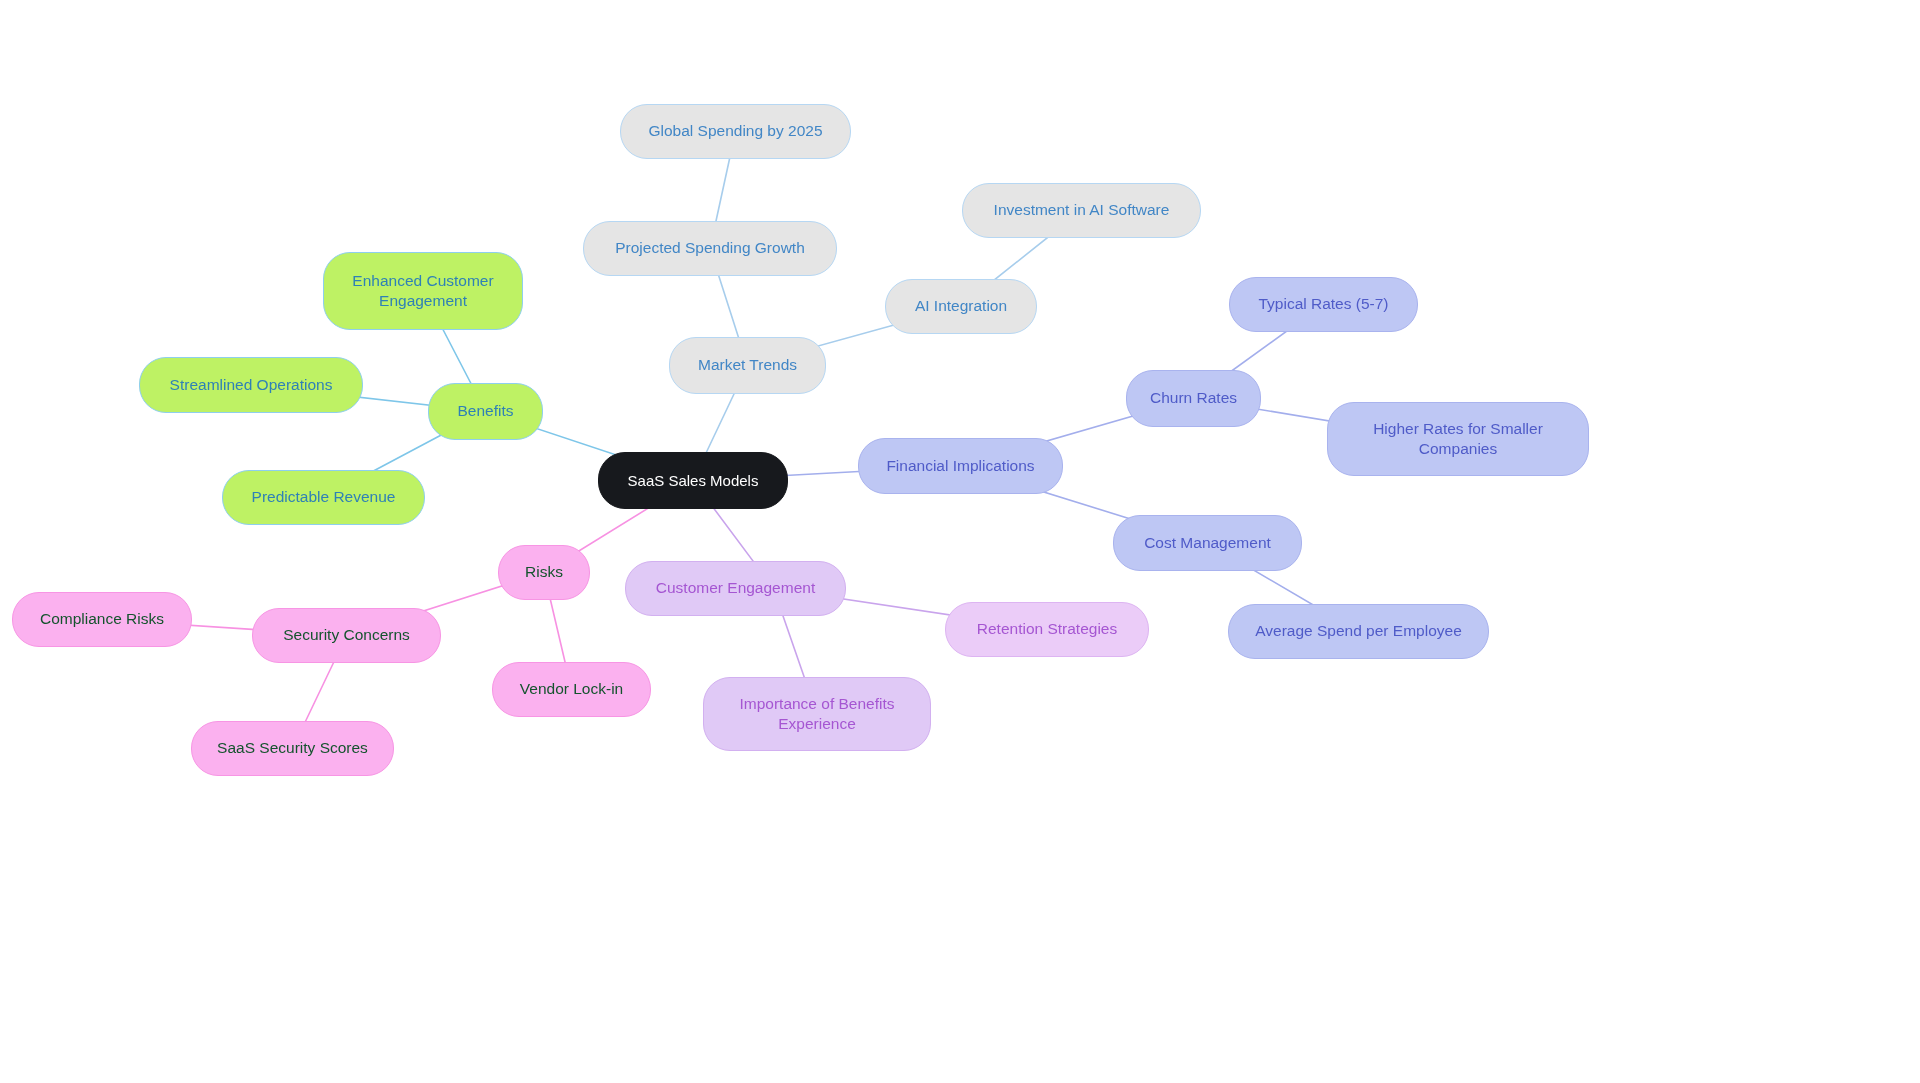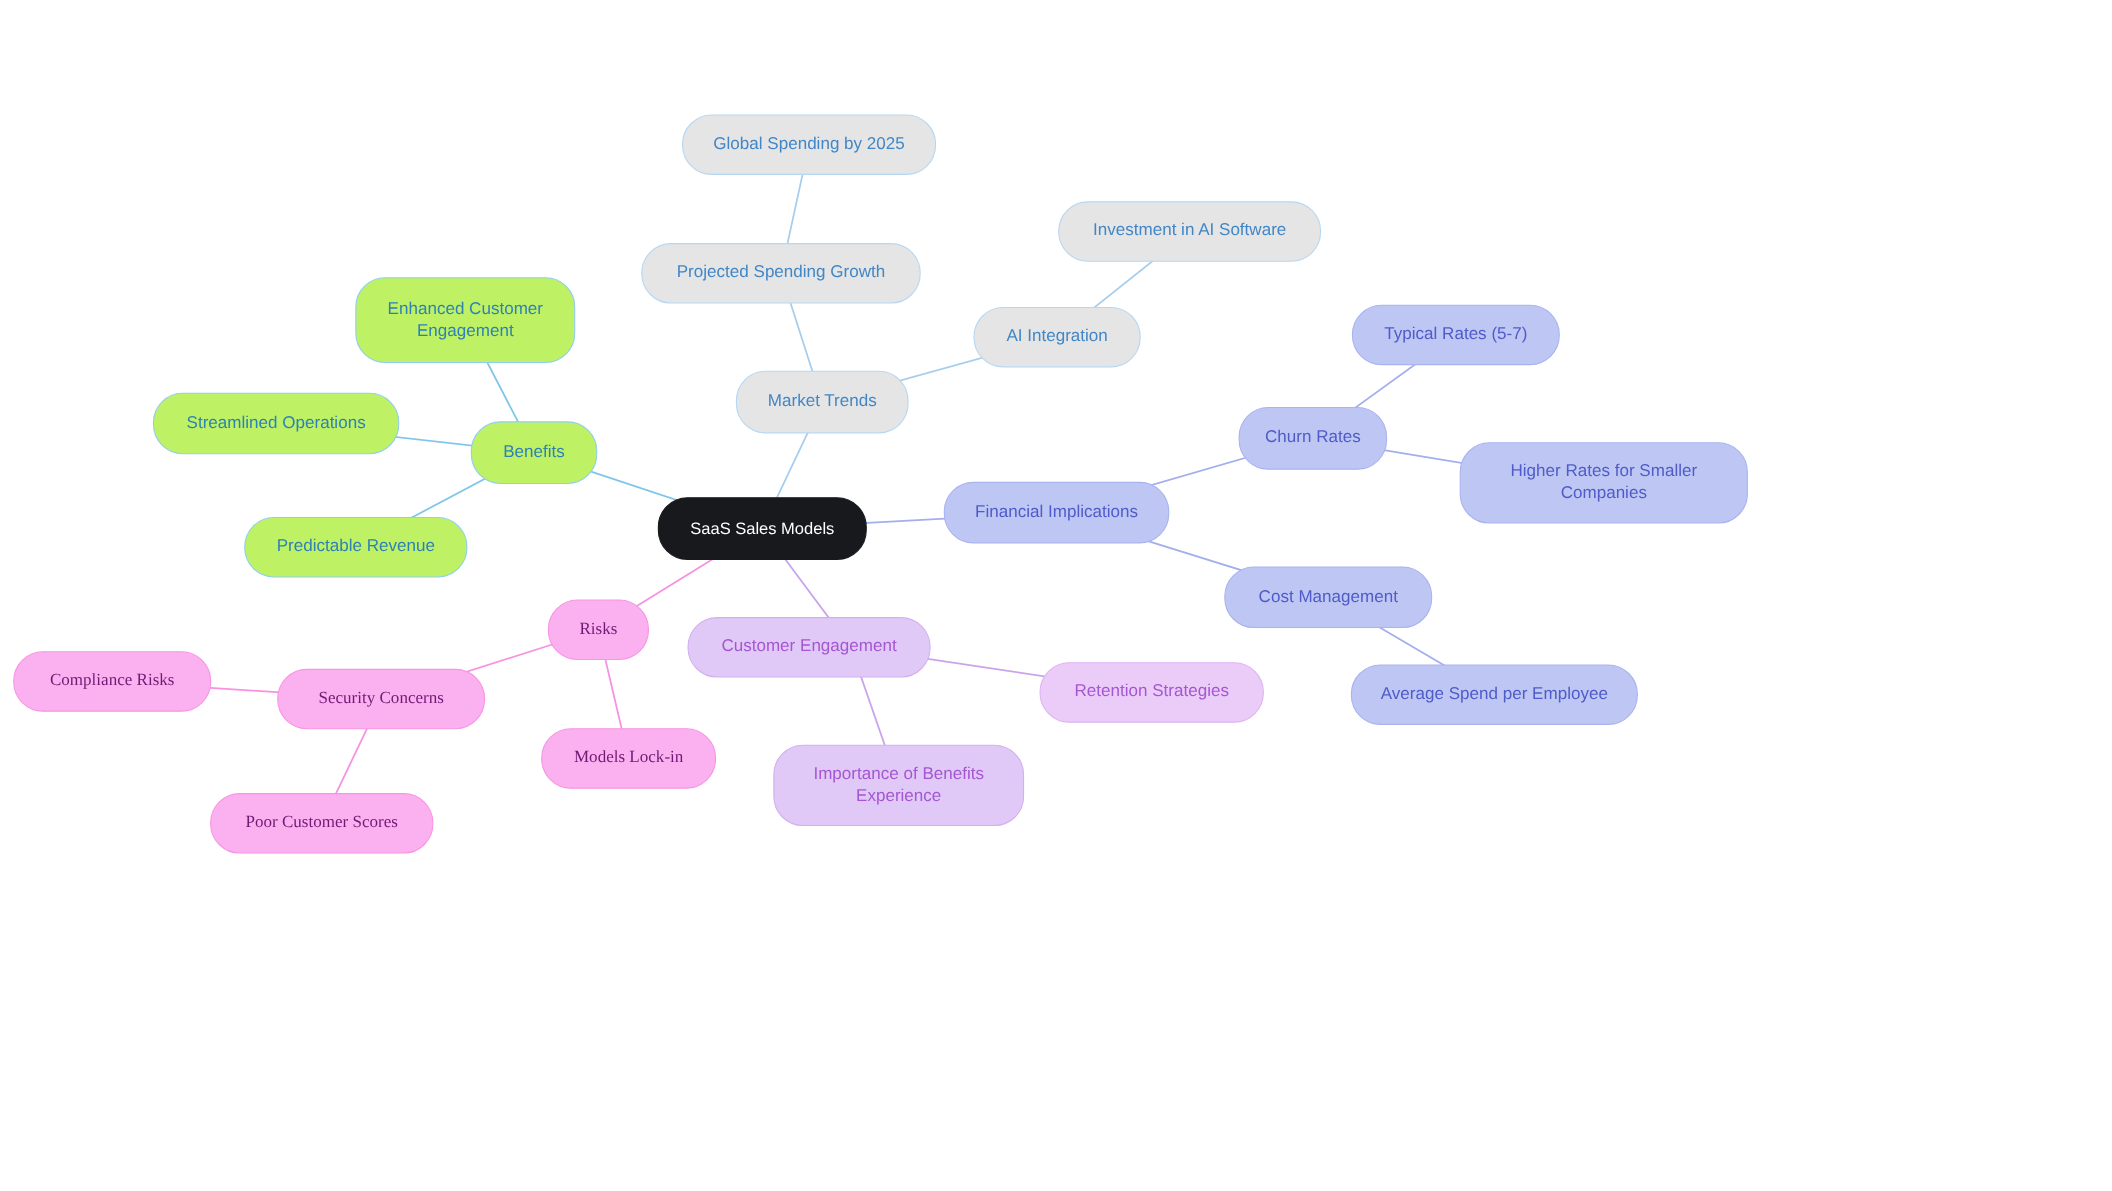--- a/index.html
+++ b/index.html
@@ -34,21 +34,21 @@
   }
   
   .b-root { background: #17191d; border-color: #17191d; color: #ffffff; font-size: 15px; }
   
   .b-blue { background: #e5e5e5; border-color: #b6d7f3; color: #4186c6; }
   
   .b-cyan { background: #bef264; border-color: #8ecfee; color: #2e81b6; }
   
   .b-peri { background: #bec7f4; border-color: #a9b3ee; color: #4f5bc8; }
   
-  .b-pink { background: #fbb1ef; border-color: #f795e4; color: #701a75; font-family: Liberation Serif, serif; }
+  .b-pink { background: #fbb1ef; border-color: #f795e4; color: #14532d; }
   
   .b-violet { background: #e0c9f6; border-color: #d2b0f0; color: #a556d2; }
   .b-violet-light { background: #ebccf8; border-color: #ddb4f2; }
 </style>
 </head>
 <body>
 
 <div class="canvas">
 
   <svg class="edges" id="edge-layer" width="1920" height="1083" viewBox="0 0 1920 1083" xmlns="http://www.w3.org/2000/svg">
@@ -93,20 +93,20 @@
   <div class="node b-peri" id="n-financial_implications" style="left:858px;top:438px;width:205px;height:56px">Financial Implications</div>
   <div class="node b-peri" id="n-churn_rates" style="left:1126px;top:370px;width:135px;height:57px">Churn Rates</div>
   <div class="node b-peri" id="n-typical_rates" style="left:1229px;top:277px;width:189px;height:55px">Typical Rates (5-7)</div>
   <div class="node b-peri" id="n-higher_rates_smaller_companies" style="left:1327px;top:402px;width:262px;height:74px">Higher Rates for Smaller Companies</div>
   <div class="node b-peri" id="n-cost_management" style="left:1113px;top:515px;width:189px;height:56px">Cost Management</div>
   <div class="node b-peri" id="n-average_spend_per_employee" style="left:1228px;top:604px;width:261px;height:55px">Average Spend per Employee</div>
 
   <div class="node b-pink" id="n-risks" style="left:498px;top:545px;width:92px;height:55px">Risks</div>
   <div class="node b-pink" id="n-security_concerns" style="left:252px;top:608px;width:189px;height:55px">Security Concerns</div>
   <div class="node b-pink" id="n-compliance_risks" style="left:12px;top:592px;width:180px;height:55px">Compliance Risks</div>
-  <div class="node b-pink" id="n-poor_security_scores" style="left:191px;top:721px;width:203px;height:55px">Poor Customer Scores</div>
-  <div class="node b-pink" id="n-vendor_lock_in" style="left:492px;top:662px;width:159px;height:55px">Models Lock-in</div>
+  <div class="node b-pink" id="n-poor_security_scores" style="left:191px;top:721px;width:203px;height:55px">SaaS Security Scores</div>
+  <div class="node b-pink" id="n-vendor_lock_in" style="left:492px;top:662px;width:159px;height:55px">Vendor Lock-in</div>
 
   <div class="node b-violet" id="n-customer_engagement" style="left:625px;top:561px;width:221px;height:55px">Customer Engagement</div>
   <div class="node b-violet b-violet-light" id="n-retention_strategies" style="left:945px;top:602px;width:204px;height:55px">Retention Strategies</div>
   <div class="node b-violet" id="n-importance_customer_experience" style="left:703px;top:677px;width:228px;height:74px">Importance of Benefits Experience</div>
 
 </div>
 
 </body></html>

